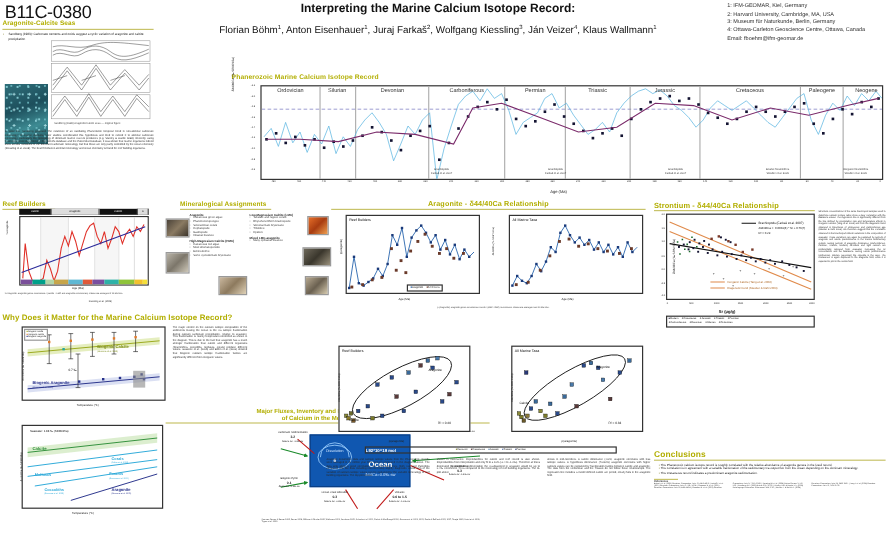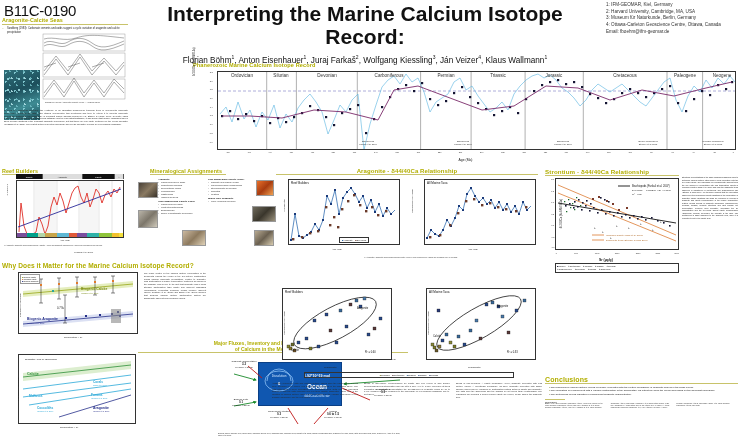--- a/index.html
+++ b/index.html
@@ -17,21 +17,21 @@
   .abs { position:absolute; }
   .sechead {
     color:#b2ae00; font-weight:bold; letter-spacing:.1px;
   }
   .rule { border-bottom:1px solid #c8c36a; }
   .tiny { font-size:2.2px; line-height:1.25; color:#2a2a2a; text-align:justify; }
 
   
   #code { left:4px; top:2px; font-size:15px; letter-spacing:-0.3px; color:#111; }
   #titleblock { left:130px; top:3px; width:470px; text-align:center; }
-  #title1, #title2 { font-size:21px; font-weight:bold; line-height:1.08; color:#111; }
+  #title1, #title2 { font-size:10px; font-weight:bold; line-height:1.08; color:#111; }
   #authors { margin-top:6px; font-size:8.2px; color:#111; }
   #authors sup { font-size:5px; }
   #affil { left:606px; top:2px; width:132px; font-size:4.6px; line-height:1.45; color:#333; }
 
   
   #acs { left:2px; top:17px; width:126px; height:145px; }
   #acs .hd { font-size:5.4px; padding-bottom:1px; }
   #acs .bullet { font-size:2.6px; line-height:1.35; color:#222; padding-left:5px; position:relative; }
   #acs .bullet:before { content:"\25AA"; position:absolute; left:0.5px; top:-0.2px; color:#8a8a3a; font-size:2.4px;}
   .sandberg-img {
@@ -108,21 +108,21 @@
   #concl li{ font-size:2.5px; line-height:1.35; margin-left:4px; color:#111; }
   #refs{ font-size:1.6px; line-height:1.25; color:#333; columns:3; column-gap:4px; }
 
   svg { display:block; }
 </style>
 </head>
 <body>
 
 <div class="poster">
 
-  <div class="abs" id="code">B11C-0190</div>
+  <div class="abs" id="code">B11C-0380</div>
 
   <div class="abs" id="titleblock">
     <div id="title1">Interpreting the Marine Calcium Isotope Record:</div>
     <div id="authors">
       Florian Böhm<sup>1</sup>, Anton Eisenhauer<sup>1</sup>, Juraj Farkaš<sup>2</sup>, Wolfgang Kiessling<sup>3</sup>, Ján Veizer<sup>4</sup>, Klaus Wallmann<sup>1</sup>
     </div>
   </div>
 
   <div class="abs" id="affil">
     <div>1: IFM-GEOMAR, Kiel, Germany</div>

